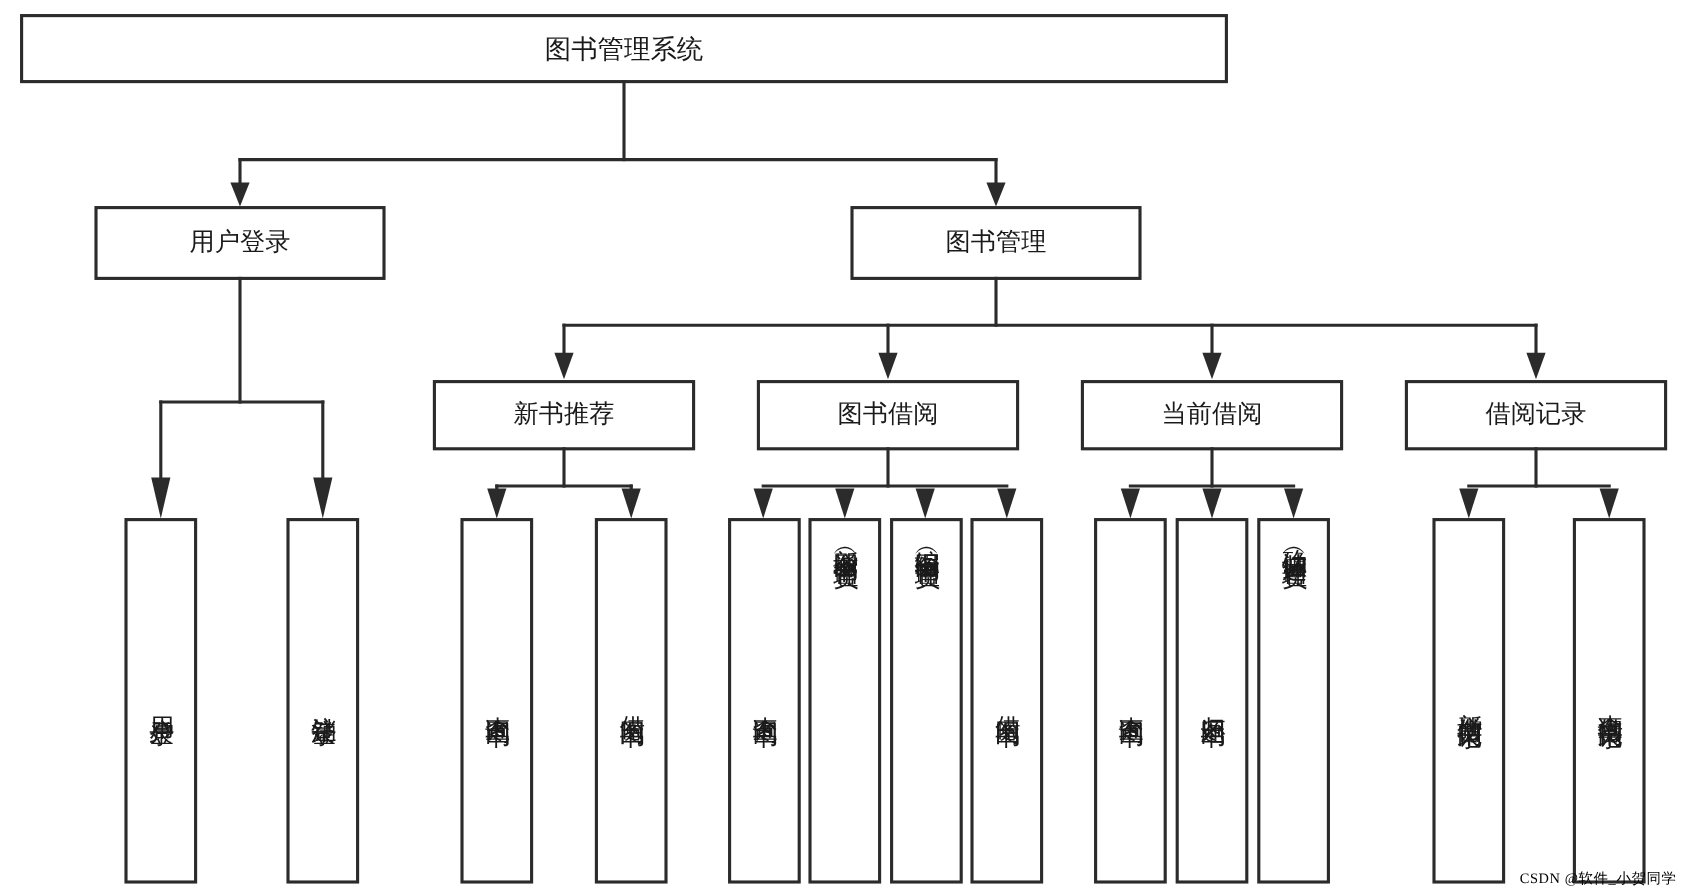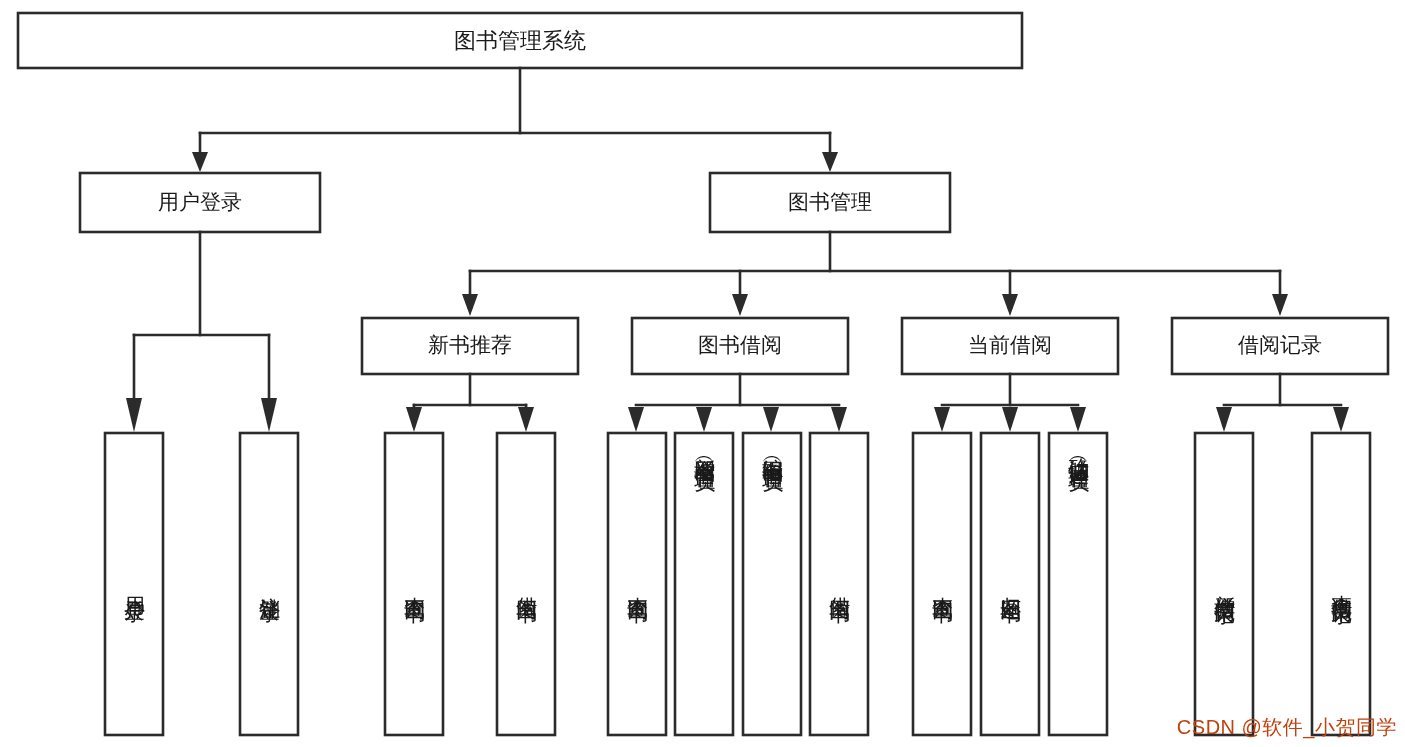--- a/index.html
+++ b/index.html
@@ -66,23 +66,23 @@
     line-height: 1.32;
     letter-spacing: 2px;
     color: #1a1a1a;
     white-space: nowrap;
     text-align: left;
   }
   .watermark {
     position: absolute;
     right: 8px;
     bottom: 6px;
-    font-family: Liberation Sans, sans-serif;
-    font-size: 20px;
-    color: #c2410c;
+    font-family: Liberation Serif, serif;
+    font-size: 12px;
+    color: #000000;
     letter-spacing: 0.5px;
     white-space: nowrap;
   }
 </style>
 </head>
 <body>
 
 <div id="diagram-root">
 
   <svg class="diagram" viewBox="0 0 1405 747">

